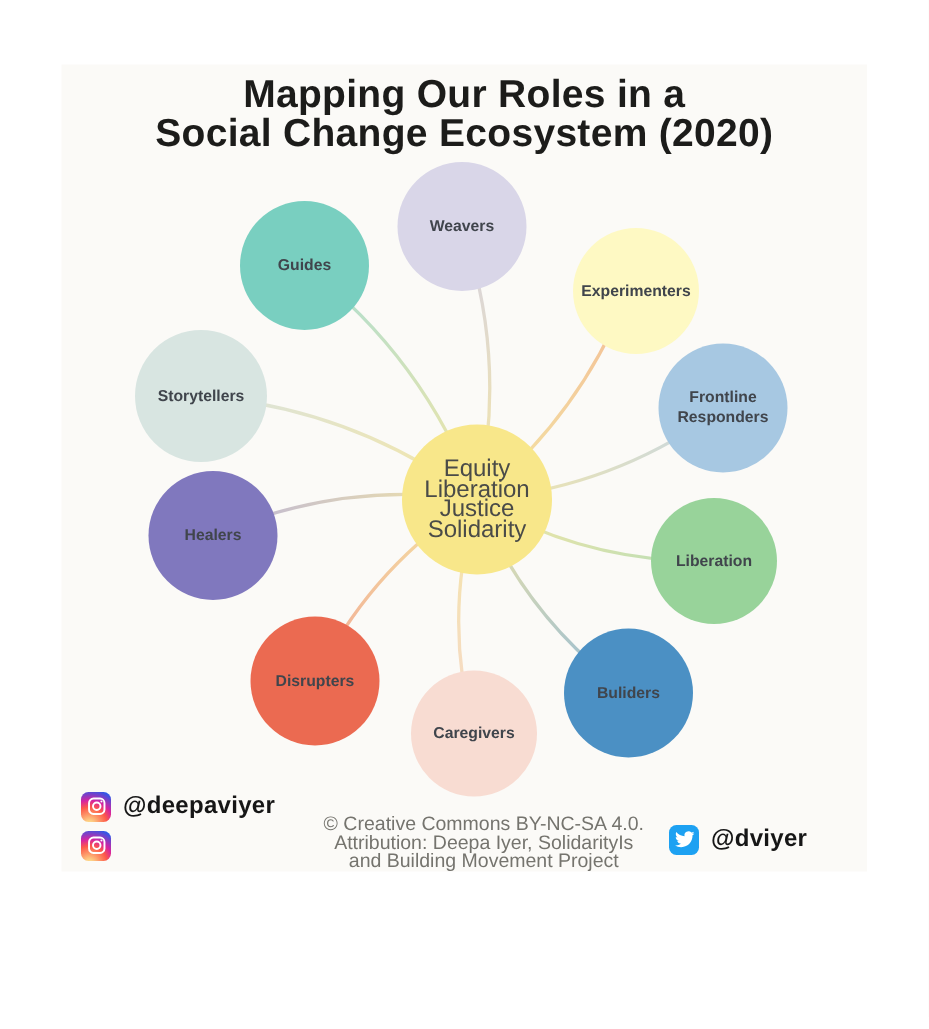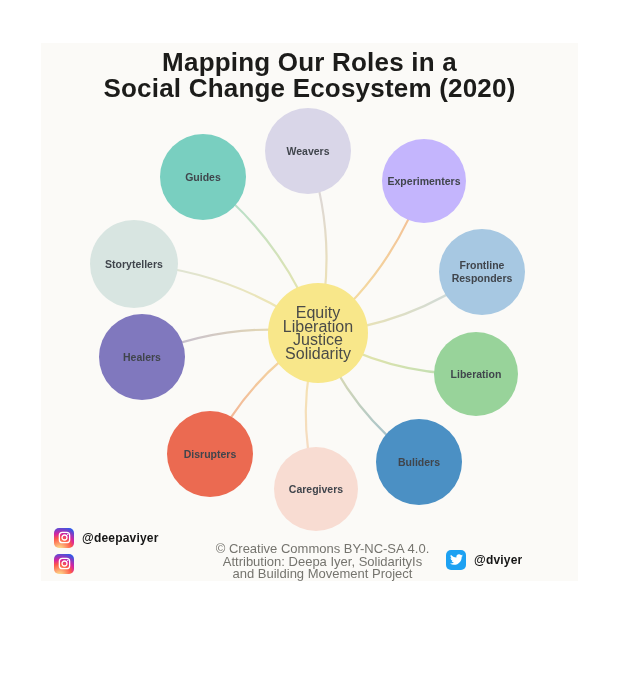--- a/index.html
+++ b/index.html
@@ -30,21 +30,21 @@
     text-align:center;box-sizing:border-box;
     font-size:16px;line-height:13.5px;color:#4a4b48;
     white-space:pre-line;
   }
   .social-col{position:absolute;display:flex;flex-direction:column;gap:5px;}
   .social-row{display:flex;align-items:center;height:21px;}
   .social-icon{width:20px;height:20px;border-radius:5px;flex:0 0 auto;
     display:flex;align-items:center;justify-content:center;}
   .ig{background:radial-gradient(circle at 28% 110%, #fdf497 0%, #fd5949 45%, #d6249f 62%, #285AEB 92%);}
   .tw{background:#1da1f2;}
-  .handle{margin-left:8px;font-size:12px;font-weight:bold;color:#161616;letter-spacing:.2px;}
+  .handle{margin-left:8px;font-size:16px;font-weight:bold;color:#161616;letter-spacing:.2px;}
   .license{
     position:absolute;left:160px;top:500px;width:243px;
     text-align:center;font-size:13px;line-height:12.5px;color:#75746e;
     white-space:pre-line;
   }
 </style>
 </head>
 <body>
 
 <div class="card">
@@ -106,21 +106,21 @@
       <path d="M 277 290 Q 205.7 335.0 169 411" fill="none" stroke="url(#grad-6)" stroke-width="2.2" stroke-linecap="round"></path>
       <path d="M 277 290 Q 185.6 276.8 101 314" fill="none" stroke="url(#grad-7)" stroke-width="2.2" stroke-linecap="round"></path>
       <path d="M 277 290 Q 194.9 229.1 93 221" fill="none" stroke="url(#grad-8)" stroke-width="2.2" stroke-linecap="round"></path>
       <path d="M 277 290 Q 241.9 195.5 162 134" fill="none" stroke="url(#grad-9)" stroke-width="2.2" stroke-linecap="round"></path>
     </svg>
 
   <div id="circles">
       <div class="role-circle" style="left: 224px; top: 65px; width: 86px; height: 86px; background: rgb(217, 214, 232);">
         <span>Weavers</span>
       </div>
-      <div class="role-circle" style="left: 341px; top: 96px; width: 84px; height: 84px; background: #c4b5fd;">
+      <div class="role-circle" style="left: 341px; top: 109px; width: 84px; height: 84px; background: #fef9c3;">
         <span>Experimenters</span>
       </div>
       <div class="role-circle" style="left: 398px; top: 186px; width: 86px; height: 86px; background: rgb(167, 200, 226);">
         <span>Frontline Responders</span>
       </div>
       <div class="role-circle" style="left: 393px; top: 289px; width: 84px; height: 84px; background: rgb(152, 211, 154);">
         <span>Liberation</span>
       </div>
       <div class="role-circle" style="left: 335px; top: 376px; width: 86px; height: 86px; background: rgb(75, 144, 196);">
         <span>Buliders</span>

